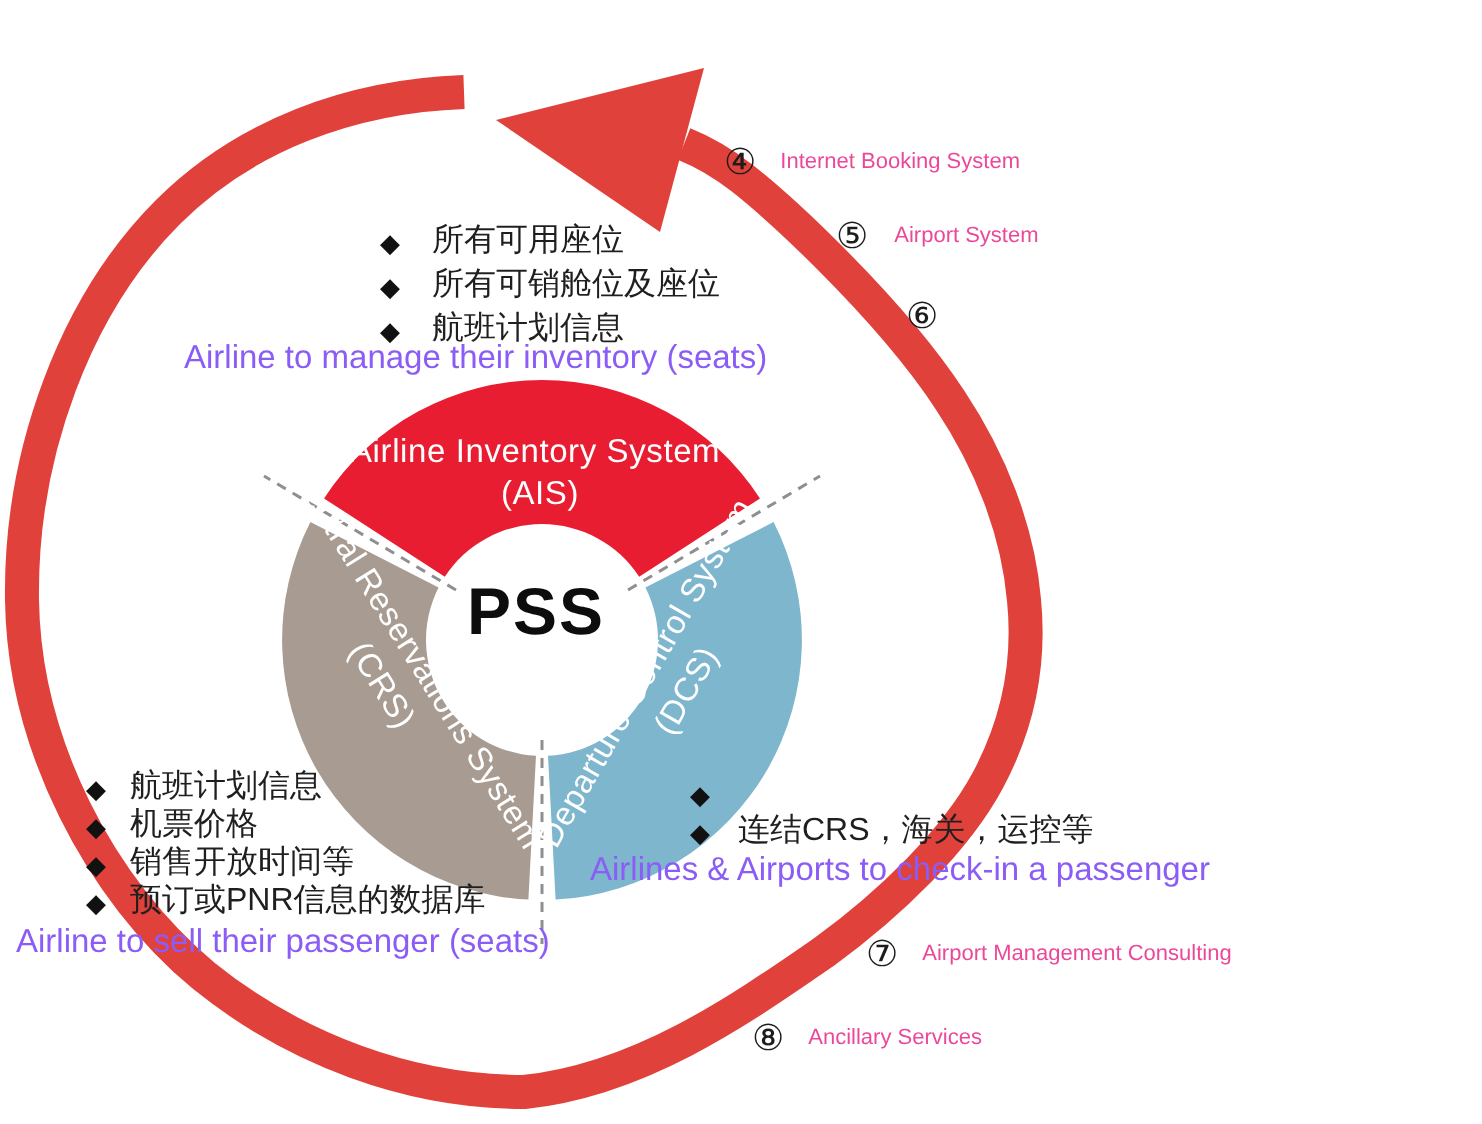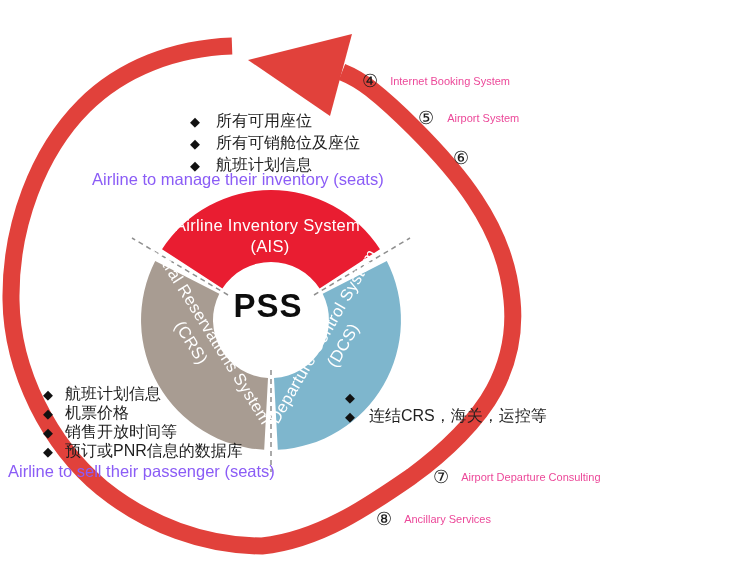--- a/index.html
+++ b/index.html
@@ -83,34 +83,35 @@
   </div>
   <div class="caption" style="left:8px;top:462px">Airline to sell their passenger (seats)</div>
 
   <div class="row" style="left:345px;top:387px;gap:14px">
     <span class="dia">◆</span>
   </div>
   <div class="row" style="left:345px;top:406px;gap:14px">
     <span class="dia">◆</span>
     <span class="zh">连结CRS，海关，运控等</span>
   </div>
+  <div class="caption" style="left:295px;top:426px">Airlines &amp; Airports  to check-in a passenger</div>
 
   <div class="numrow" style="left:362px;top:72px;gap:12px">
     <span class="numglyph">④</span>
     <span class="numlabel">Internet Booking System</span>
   </div>
   <div class="numrow" style="left:418px;top:109px;gap:13px">
     <span class="numglyph">⑤</span>
     <span class="numlabel">Airport System</span>
   </div>
   <div class="numrow" style="left:453px;top:149px;gap:13px">
     <span class="numglyph">⑥</span>
   </div>
   <div class="numrow" style="left:433px;top:468px;gap:12px">
     <span class="numglyph">⑦</span>
-    <span class="numlabel">Airport Departure Consulting</span>
+    <span class="numlabel">Airport Management Consulting</span>
   </div>
   <div class="numrow" style="left:376px;top:510px;gap:12px">
     <span class="numglyph">⑧</span>
     <span class="numlabel">Ancillary Services</span>
   </div>
 
 </div>
 
 </body></html>

